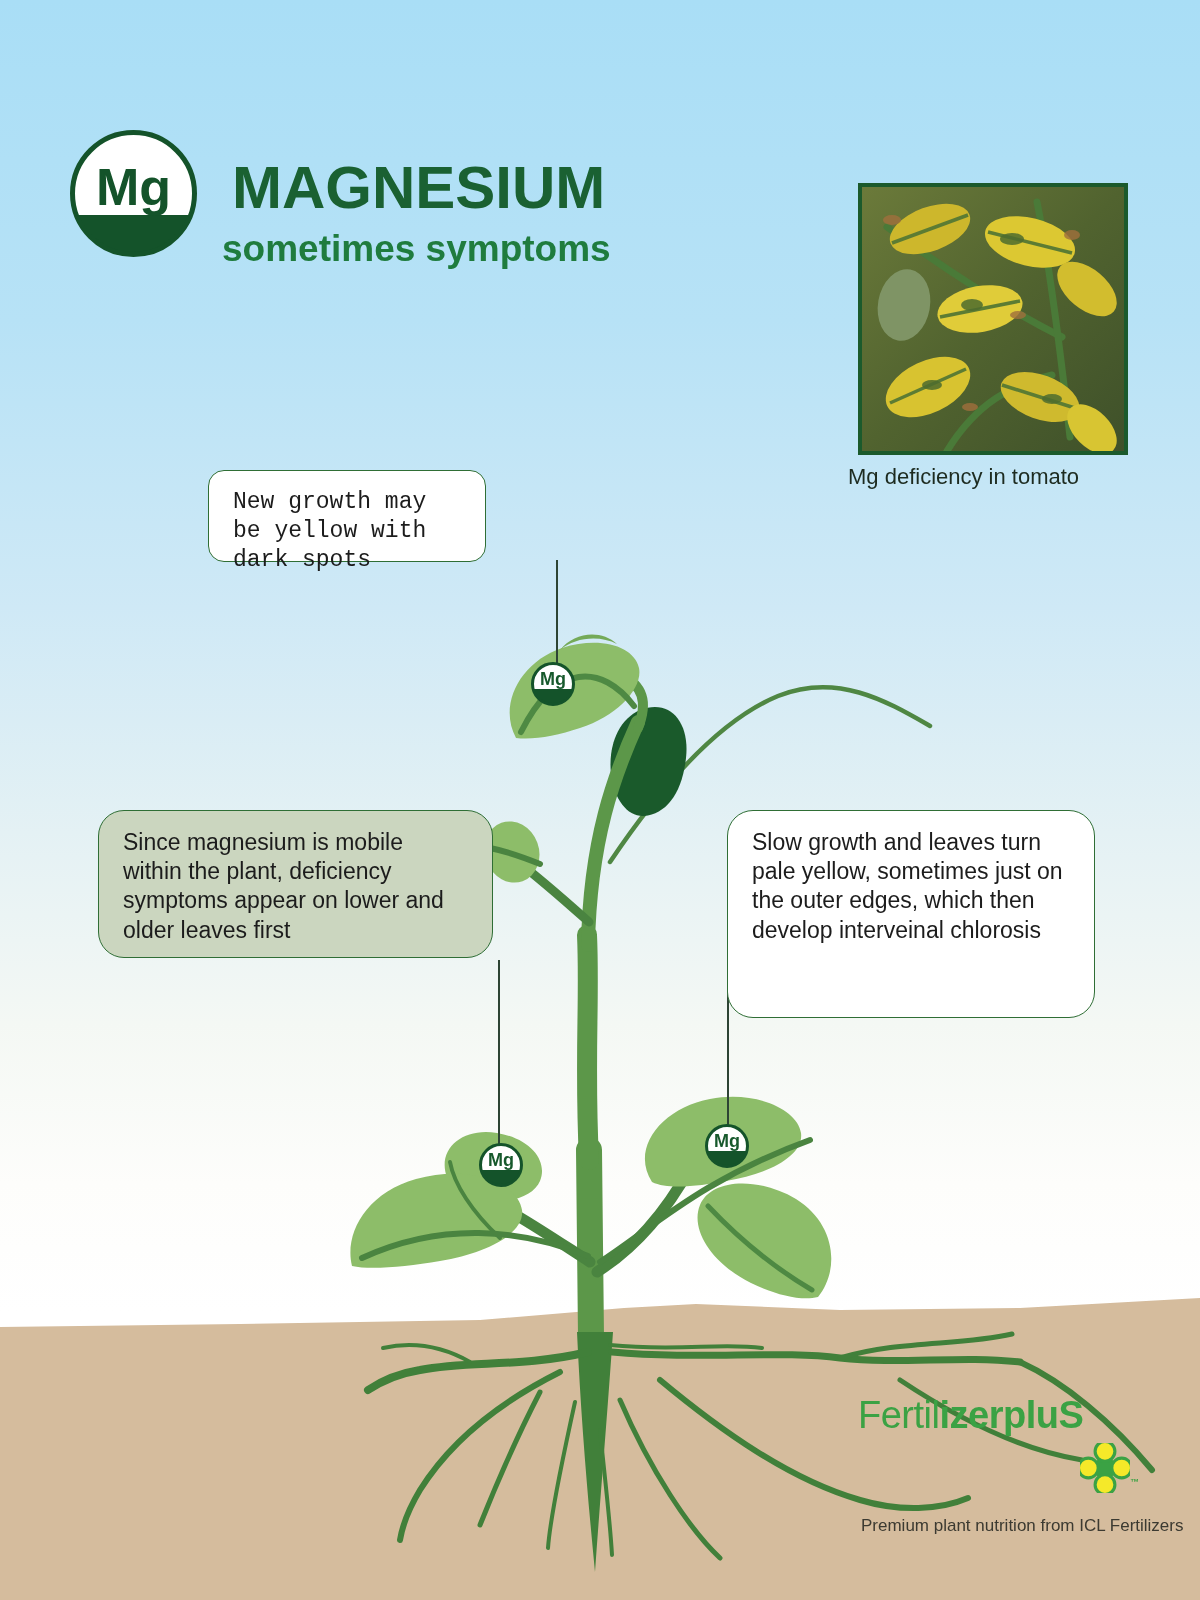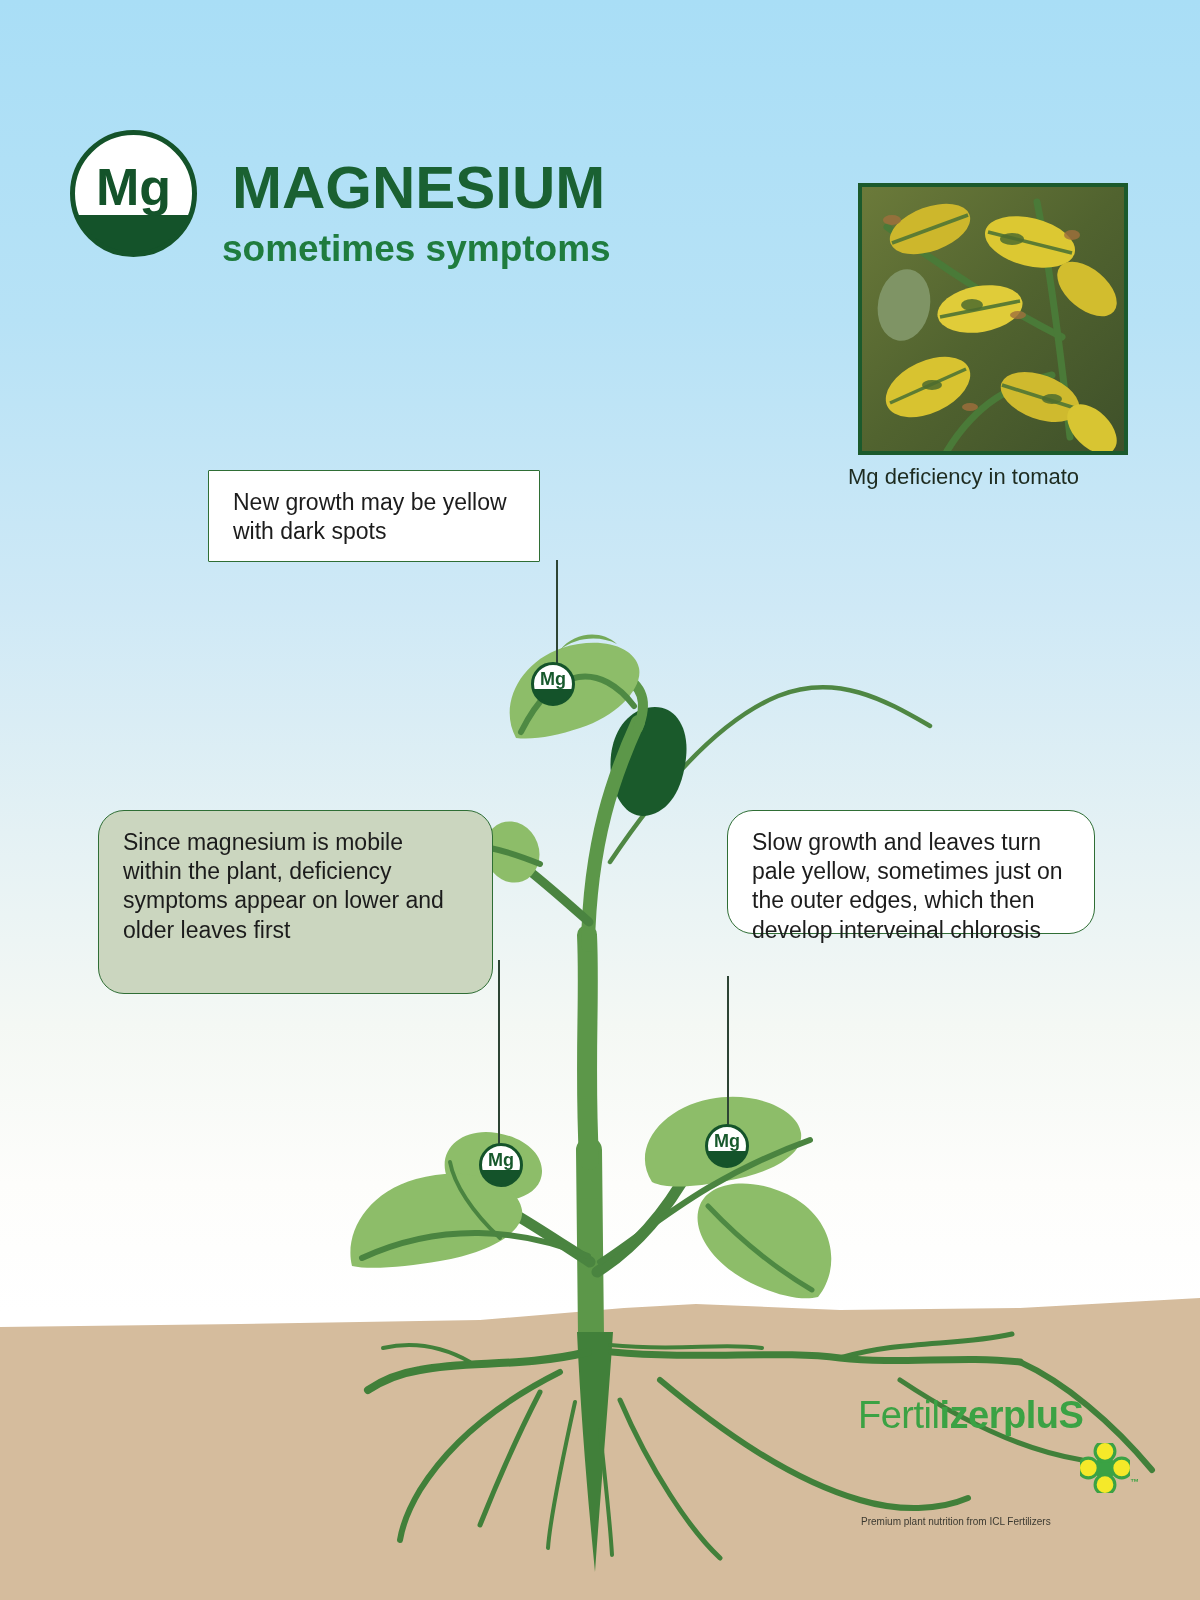--- a/index.html
+++ b/index.html
@@ -26,23 +26,23 @@
     border:4px solid #1b5a2c;overflow:hidden;background:#55662f;
   }
   .photo-caption{left:848px;top:464px;width:290px;font-size:22px;color:#1d2b20;}
   
   .callout{
     box-sizing:border-box;border:1.5px solid #2f6e35;color:#1c1c1c;
     font-size:23px;line-height:1.27;padding:17px 24px;
   }
   .callout.white{background:#ffffff;}
   .callout.green{background:#cbd6bf;}
-  .c1{left:208px;top:470px;width:332px;height:92px;border-radius:1px;}
-  .c2{left:98px;top:810px;width:395px;height:184px;border-radius:26px;}
-  .c3{left:727px;top:810px;width:368px;height:124px;border-radius:26px;}
+  .c1{left:208px;top:470px;width:278px;height:92px;border-radius:16px;font-family:Liberation Mono, monospace;}
+  .c2{left:98px;top:810px;width:395px;height:148px;border-radius:26px;}
+  .c3{left:727px;top:810px;width:368px;height:208px;border-radius:26px;}
   
   .leader{width:1.5px;background:#2d4434;}
   .l1{left:556px;top:560px;height:103px;}
   .l2{left:498px;top:960px;height:185px;}
   .l3{left:727px;top:976px;height:149px;}
   
   .badge{
     width:44px;height:44px;border-radius:50%;box-sizing:border-box;
     border:3px solid #14532a;
     background:linear-gradient(180deg,#ffffff 0%,#ffffff 62%,#14532a 62%,#14532a 100%);
@@ -56,21 +56,21 @@
   
   .soil{
     left:0;top:1280px;width:1200px;height:320px;background:#d5bc9d;
     clip-path:polygon(0 47px,20% 44px,40% 40px,52% 28px,58% 24px,70% 30px,85% 28px,100% 18px,100% 320px,0 320px);
   }
   
   .brand{left:858px;top:1396px;white-space:nowrap;color:#3ba244;font-size:38px;line-height:1;}
   .brand .lt{font-weight:400;letter-spacing:-0.5px;}
   .brand .bd{font-weight:700;letter-spacing:-0.5px;}
   .brand-tm{left:1130px;top:1477px;font-size:9px;color:#3ba244;font-weight:bold;}
-  .tagline{left:861px;top:1516px;font-size:10px;color:#3c3a31;}
+  .tagline{left:861px;top:1516px;font-size:17px;color:#3c3a31;}
   .flower{left:1080px;top:1443px;}
   .plant-svg{left:0;top:0;}
 </style>
 </head>
 <body>
 
 <div class="canvas">
 
   <div class="abs soil"></div>
 

